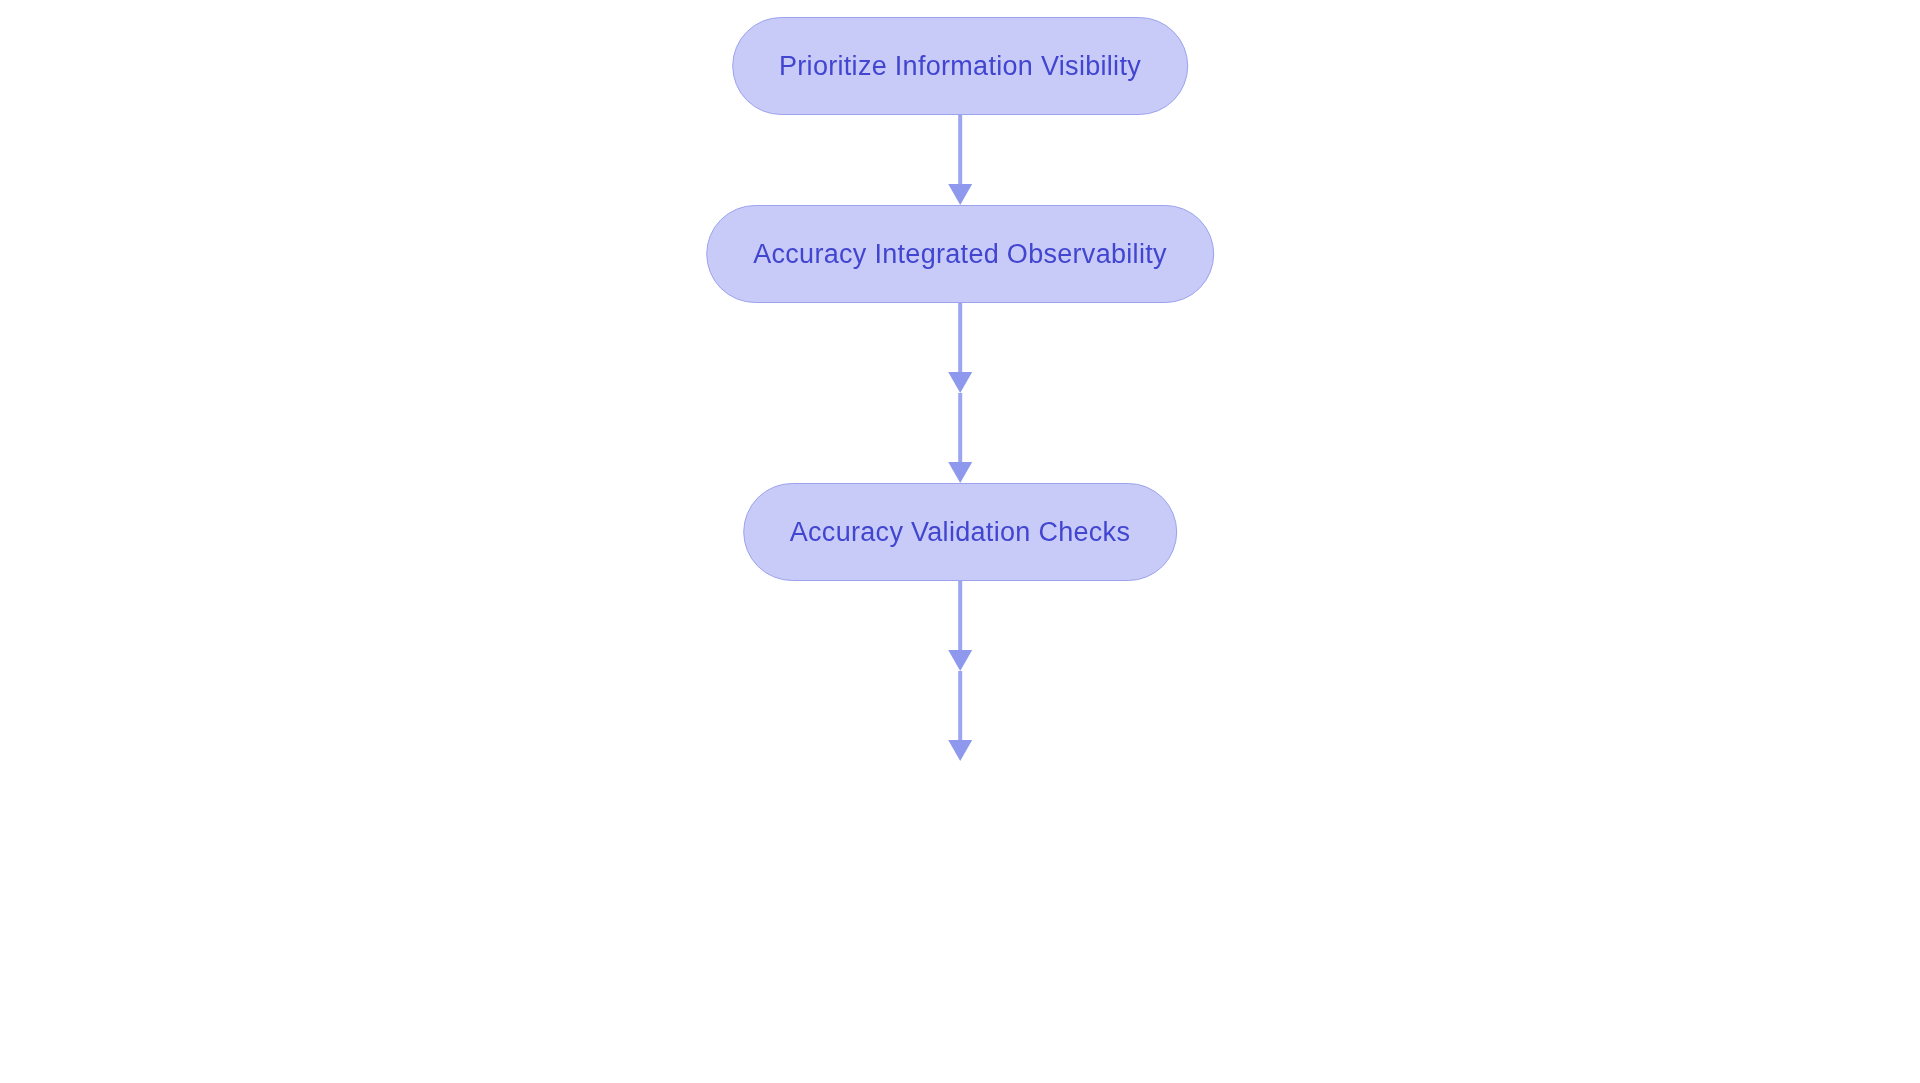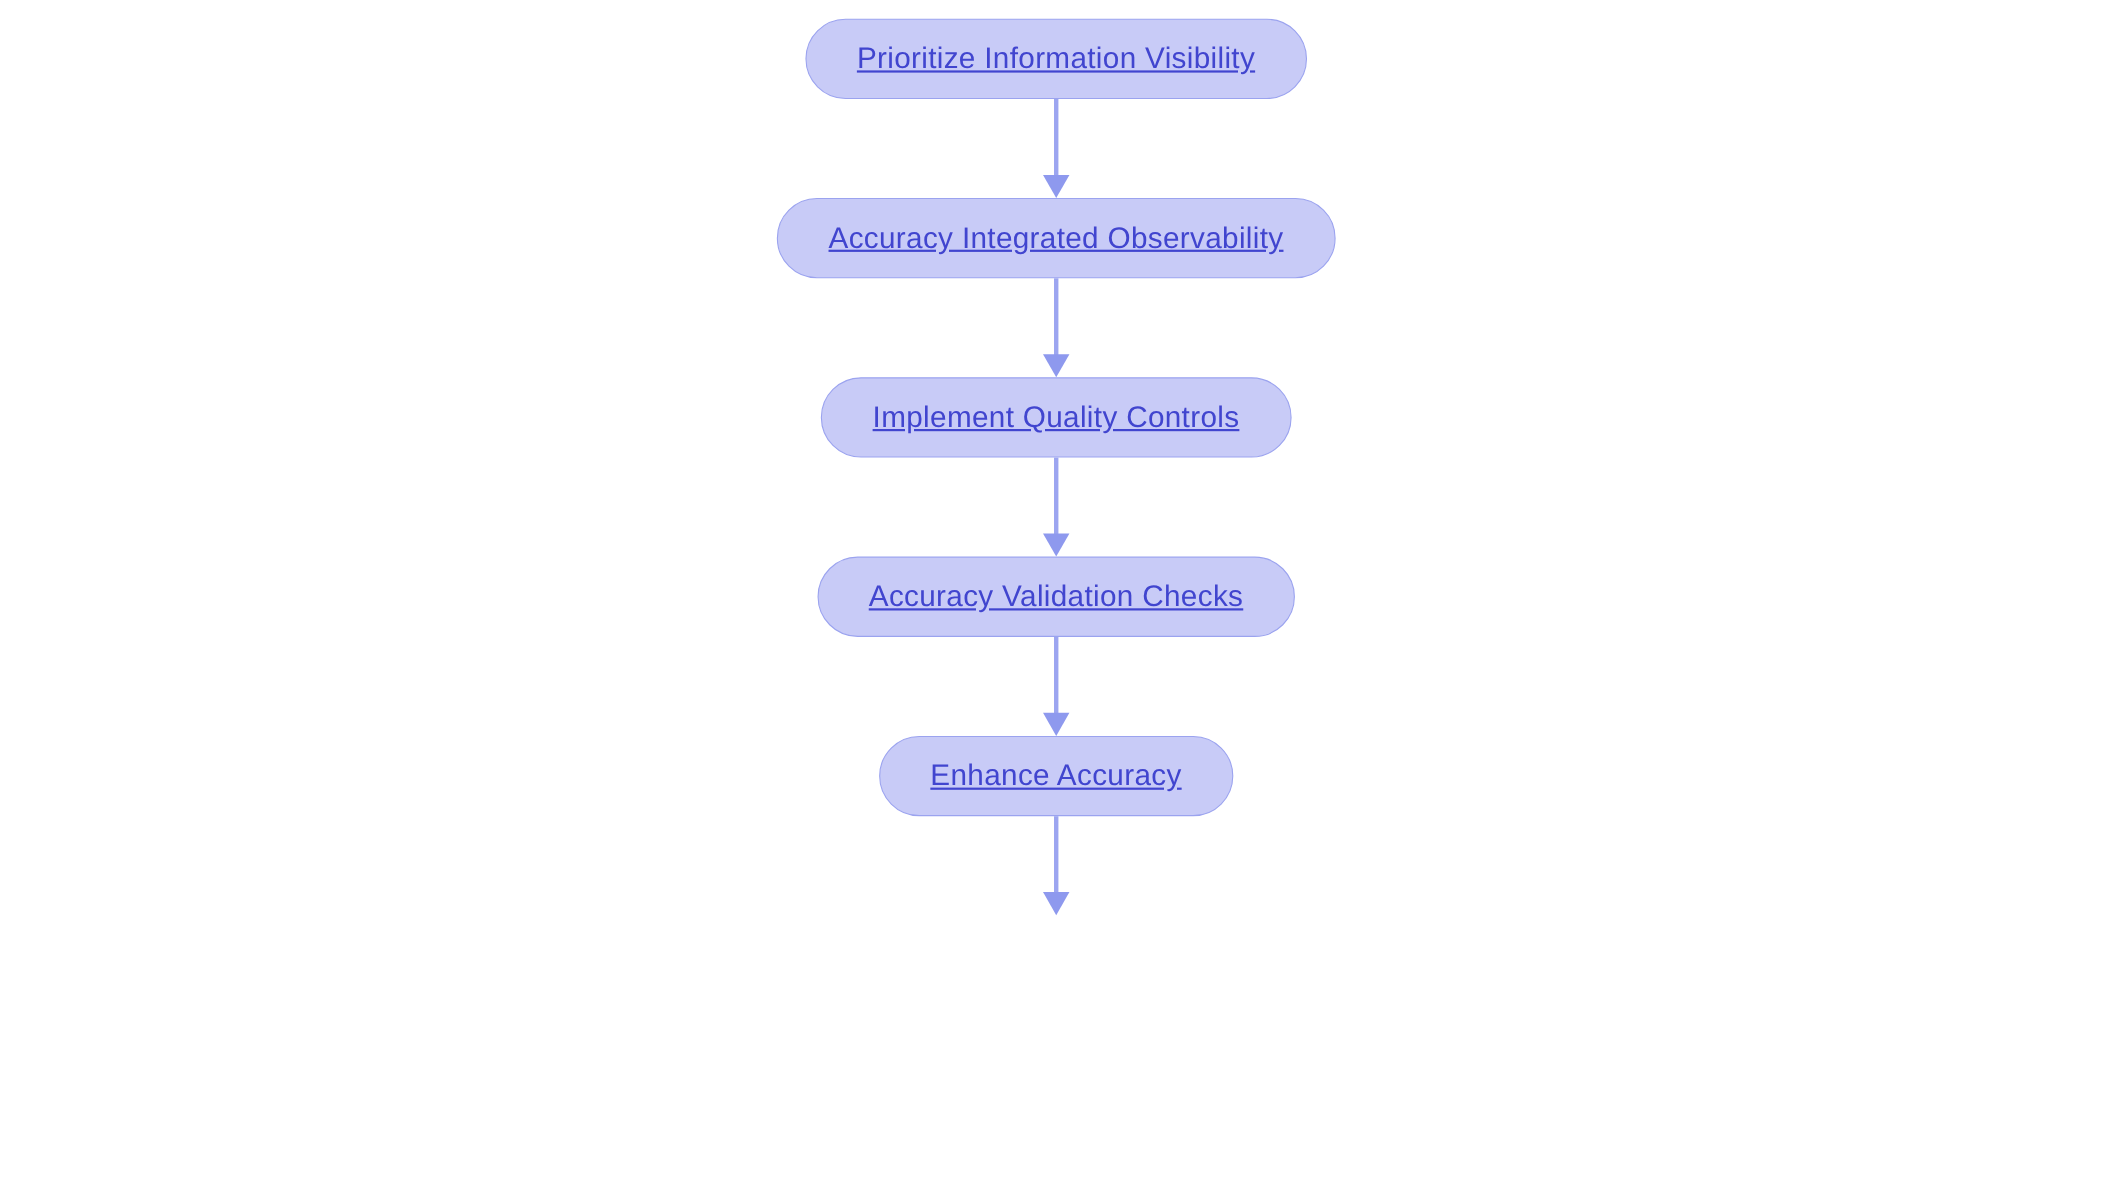--- a/index.html
+++ b/index.html
@@ -23,34 +23,33 @@
   .canvas {
     position: absolute;
     top: 17px;
     left: 50%;
     transform: translateX(-50%);
     display: flex;
     flex-direction: column;
     align-items: center;
   }
   .node {
-    height: 73px;
+    height: 98px;
     min-width: 288px;
     padding: 0 46px;
     background: var(--node-fill);
     border: 1.5px solid var(--node-border);
     border-radius: 49px;
     display: flex;
     align-items: center;
     justify-content: flex-start;
     color: var(--node-text);
     font-size: 27px;
     letter-spacing: 0.3px;
     white-space: nowrap;
-    text-decoration: underline;
   }
   .arrow {
     height: 90px;
     width: 24px;
     display: flex;
     flex-direction: column;
     align-items: center;
   }
   .arrow .line {
     width: 3.5px;
@@ -82,41 +81,35 @@
 
   <div class="node">
     <span>Accuracy Integrated Observability</span>
   </div>
 
   <div class="arrow">
     <div class="line"></div>
     <div class="head"></div>
   </div>
 
-  <div class="node">
-    <span>Implement Quality Controls</span>
-  </div>
 
   <div class="arrow">
     <div class="line"></div>
     <div class="head"></div>
   </div>
 
   <div class="node">
     <span>Accuracy Validation Checks</span>
   </div>
 
   <div class="arrow">
     <div class="line"></div>
     <div class="head"></div>
   </div>
 
-  <div class="node">
-    <span>Enhance Accuracy</span>
-  </div>
 
   <div class="arrow">
     <div class="line"></div>
     <div class="head"></div>
   </div>
 
 
 </div>
 
 </body></html>

